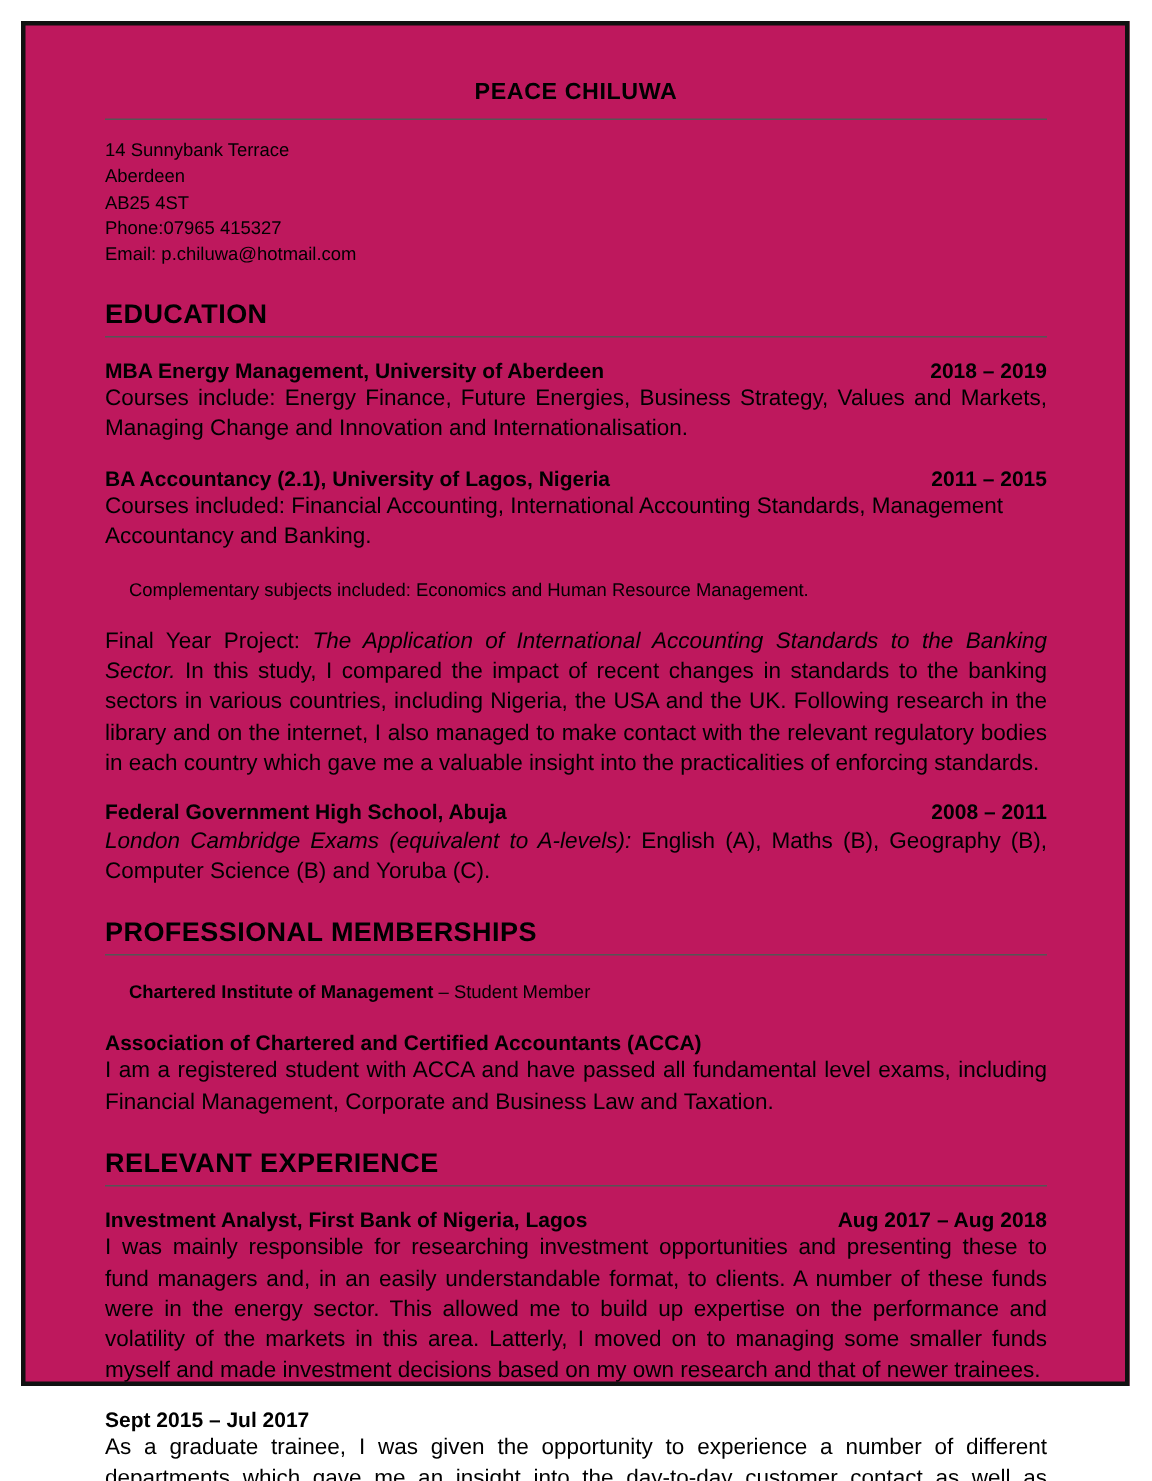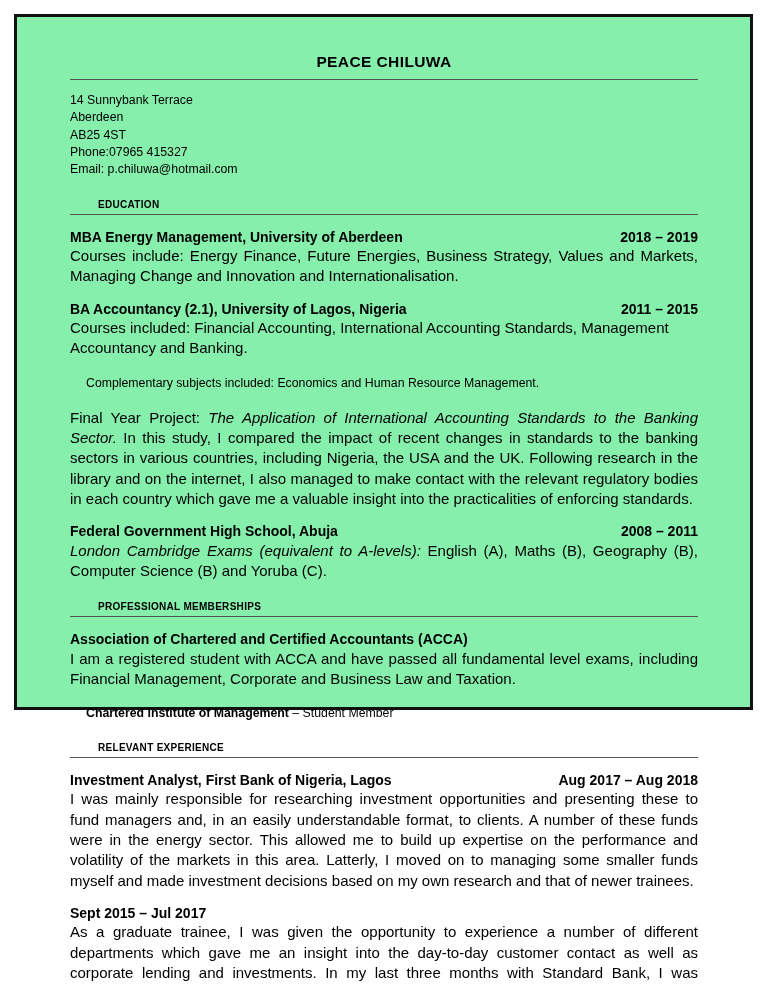--- a/index.html
+++ b/index.html
@@ -13,22 +13,22 @@
     font-family: "Liberation Sans", sans-serif;
     color: #000000;
     overflow: hidden;
   }
 
   .page-sheet {
     position: absolute;
     left: 14px;
     top: 14px;
     width: 739px;
-    height: 696px;
-    background: #86efac;
+    height: 910px;
+    background: #be185d;
     border: 3px solid #111111;
     box-sizing: border-box;
   }
 
   .page-inner {
     position: absolute;
     left: 53px;
     top: 18px;
     width: 628px;
   }
@@ -52,25 +52,24 @@
     font-size: 12.3px;
     line-height: 1.42;
     margin-top: 12px;
   }
 
   
   .section {
     margin-top: 20px;
   }
   .section-title {
-    font-size: 10px;
+    font-size: 18px;
     font-weight: bold;
     letter-spacing: 0.3px;
     padding-bottom: 4px;
-    margin-left: 28px;
   }
   .section-rule {
     border: 0;
     border-top: 1px solid #555555;
     margin: 0;
     height: 0;
   }
 
   
   .entry {
@@ -152,28 +151,28 @@
         </div>
         <p class="body-text"><span class="ital">London Cambridge Exams (equivalent to A-levels):</span><span> English (A), Maths (B), Geography (B), Computer Science (B) and Yoruba (C).</span></p>
       </div>
     </div>
 
     <div class="section">
       <div class="section-title">PROFESSIONAL MEMBERSHIPS</div>
       <hr class="section-rule">
 
       <div class="entry">
+        <div class="sub-line"><span class="bold">Chartered Institute of Management</span><span> – Student Member</span></div>
+      </div>
+
+      <div class="entry">
         <div class="entry-head">
           <span class="entry-title">Association of Chartered and Certified Accountants (ACCA)</span>
         </div>
         <p class="body-text">I am a registered student with ACCA and have passed all fundamental level exams, including Financial Management, Corporate and Business Law and Taxation.</p>
-      </div>
-
-      <div class="entry">
-        <div class="sub-line"><span class="bold">Chartered Institute of Management</span><span> – Student Member</span></div>
       </div>
     </div>
 
     <div class="section">
       <div class="section-title">RELEVANT EXPERIENCE</div>
       <hr class="section-rule">
 
       <div class="entry">
         <div class="entry-head">
           <span class="entry-title">Investment Analyst, First Bank of Nigeria, Lagos</span>

